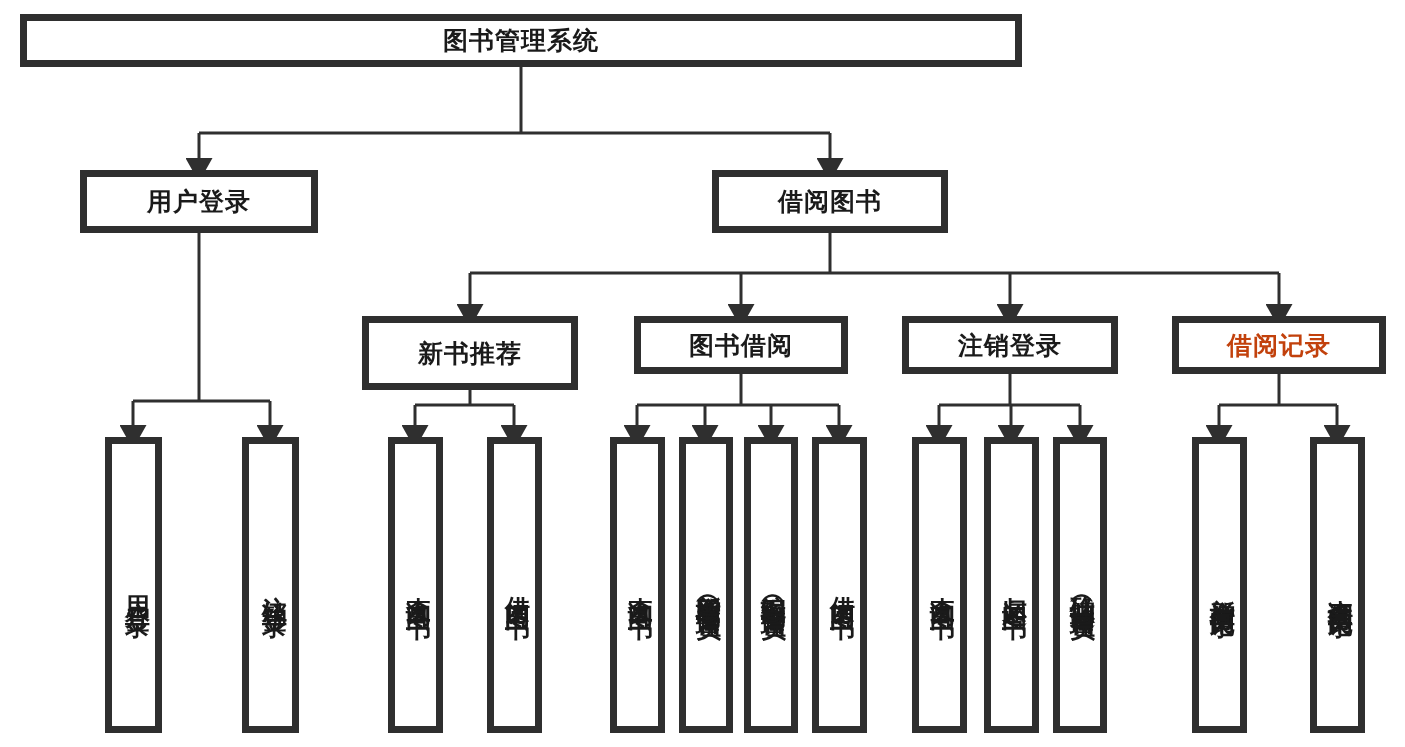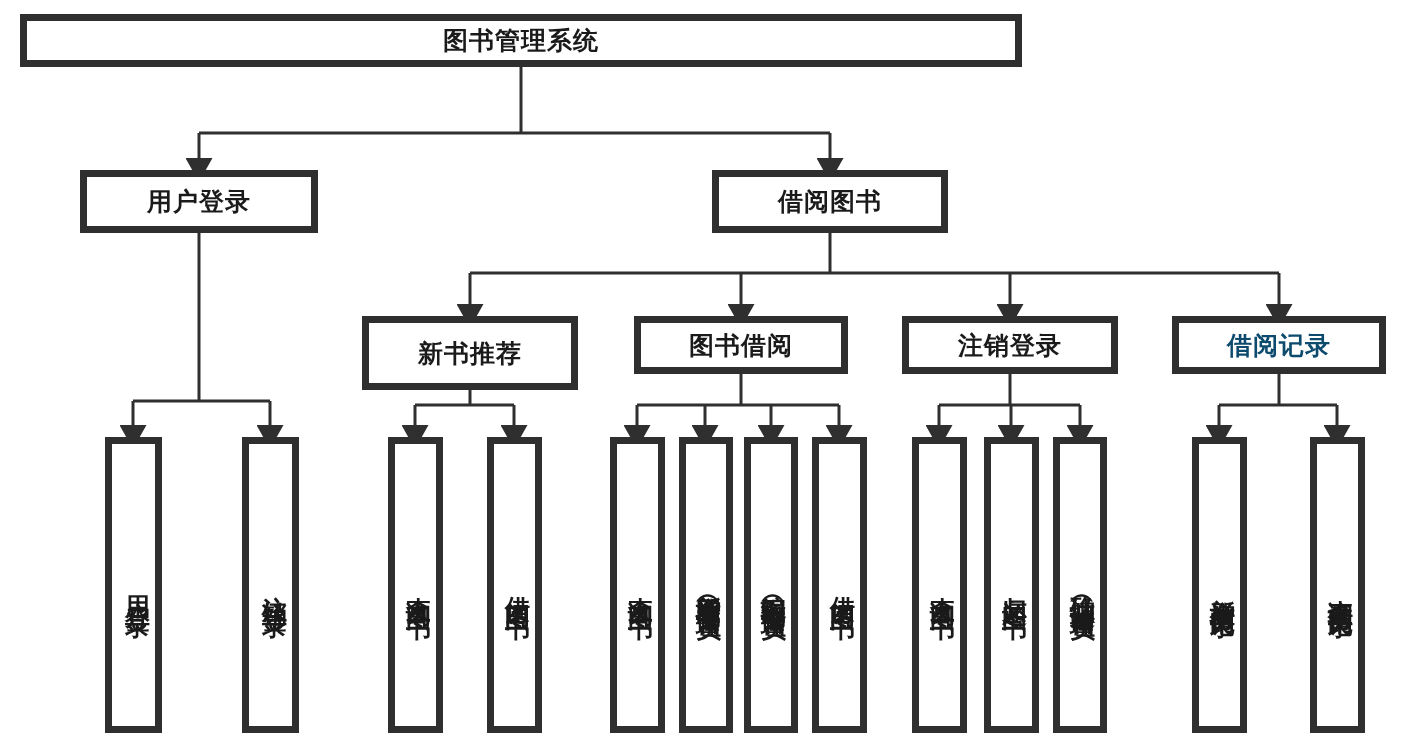--- a/index.html
+++ b/index.html
@@ -120,21 +120,21 @@
       </div>
       <div class="node horizontal" style="left: 362px; top: 316px; width: 216px; height: 74px; border-color: rgb(47, 47, 47); background: rgb(255, 255, 255); color: rgb(26, 26, 26);">
         <span>新书推荐</span>
       </div>
       <div class="node horizontal" style="left: 634px; top: 316px; width: 214px; height: 58px; border-color: rgb(47, 47, 47); background: rgb(255, 255, 255); color: rgb(26, 26, 26); text-align: center;">
         <span>图书借阅</span>
       </div>
       <div class="node horizontal" style="left: 902px; top: 316px; width: 216px; height: 58px; border-color: rgb(47, 47, 47); background: rgb(255, 255, 255); color: rgb(26, 26, 26);">
         <span>注销登录</span>
       </div>
-      <div class="node horizontal" style="left: 1172px; top: 316px; width: 214px; height: 58px; border-color: rgb(47, 47, 47); background: rgb(255, 255, 255); color: #0c4a6e;">
+      <div class="node horizontal" style="left: 1172px; top: 316px; width: 214px; height: 58px; border-color: rgb(47, 47, 47); background: rgb(255, 255, 255); color: #c2410c;">
         <span>借阅记录</span>
       </div>
       <div class="node vertical" style="left: 105px; top: 437px; width: 57px; height: 296px; border-color: rgb(47, 47, 47); background: rgb(255, 255, 255); color: rgb(26, 26, 26);">
         <span>用户登录</span>
       </div>
       <div class="node vertical" style="left: 242px; top: 437px; width: 57px; height: 296px; border-color: rgb(47, 47, 47); background: rgb(255, 255, 255); color: rgb(26, 26, 26);">
         <span>注销登录</span>
       </div>
       <div class="node vertical" style="left: 388px; top: 437px; width: 55px; height: 296px; border-color: rgb(47, 47, 47); background: rgb(255, 255, 255); color: rgb(26, 26, 26);">
         <span>查询图书</span>

